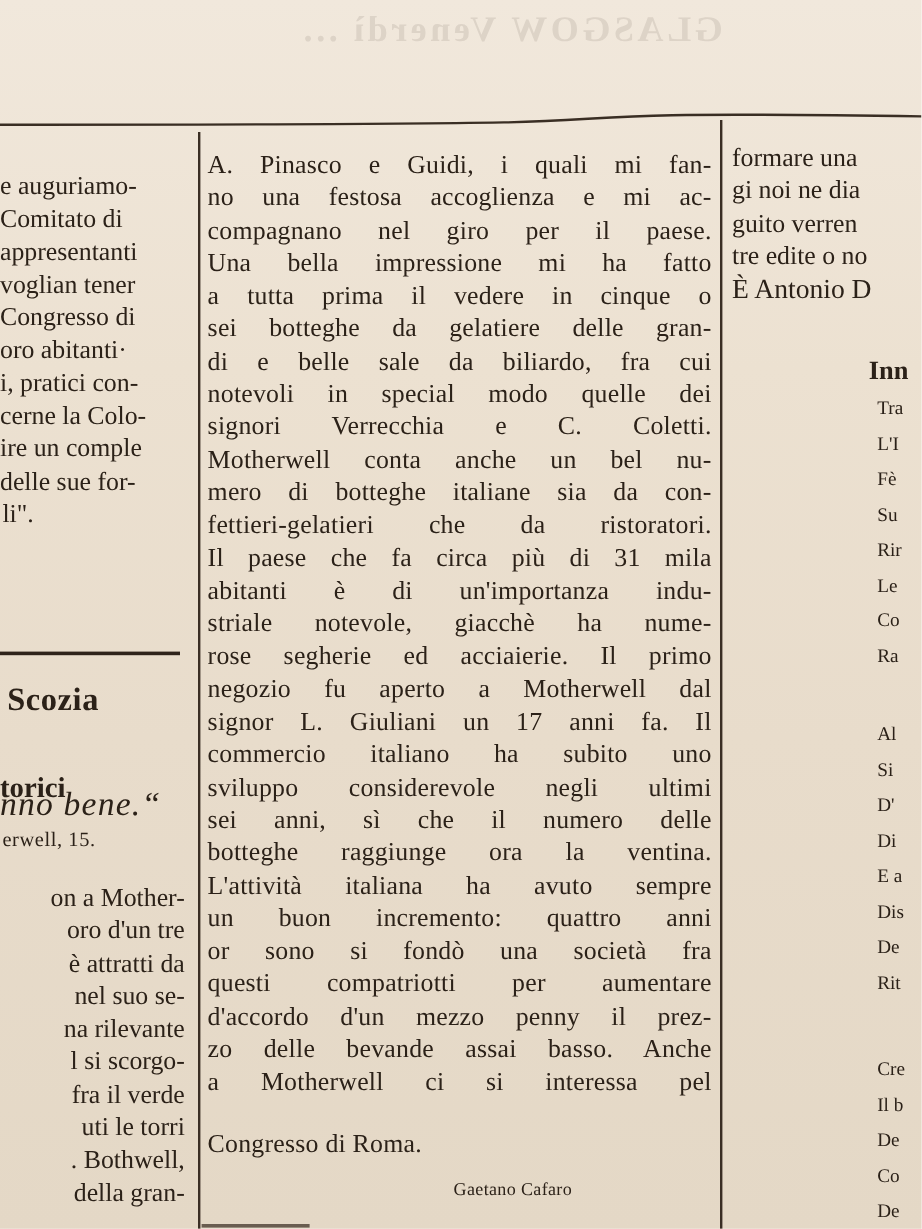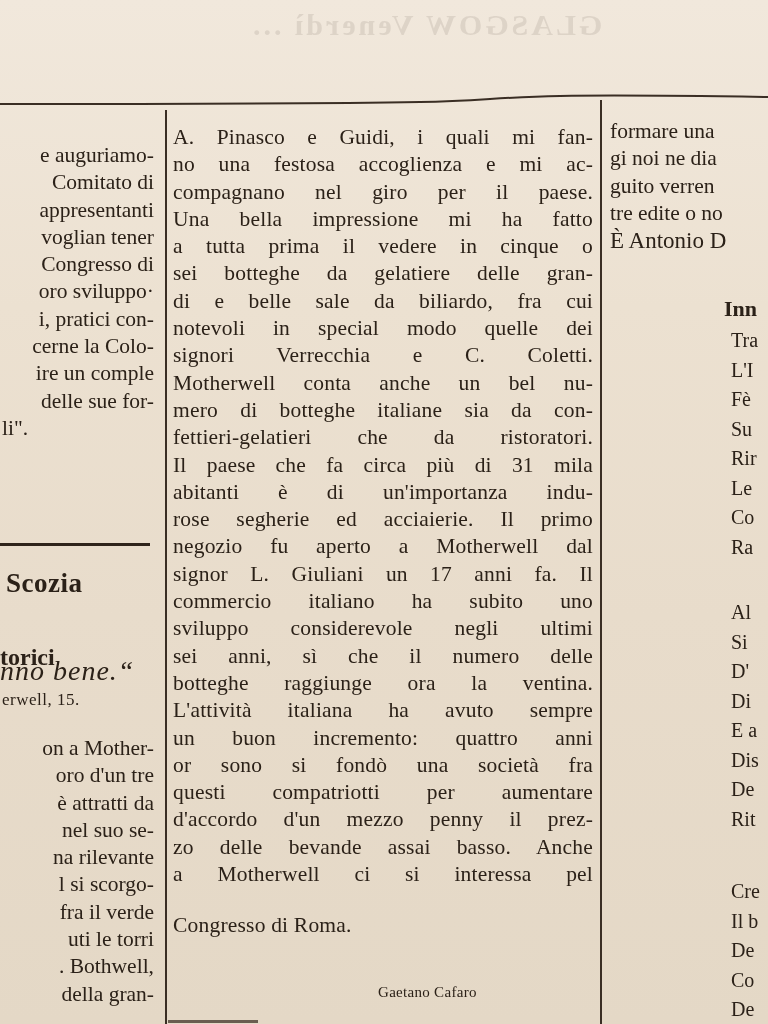--- a/index.html
+++ b/index.html
@@ -23,21 +23,21 @@
       position: absolute; width: 1.5px; background: #3a2e24;
     }
     .rule-a { left: 165px; top: 110px; height: 914px; }
     .rule-b { left: 600px; top: 100px; height: 924px; }
     .col {
       position: absolute; font-size: 21.5px; line-height: 27.3px;
     }
     .col .line { white-space: nowrap; display: block; }
     .col-left { left: 0; width: 160px; overflow: hidden; }
     .left-top { top: 142px; right: 0; left: 0; }
-    .left-top .line { text-align: right; padding-right: 6px; }
+    .left-top .line { padding-right: 6px; }
     .left-sep {
       position: absolute; left: 0; top: 543px; width: 150px; height: 3px; background: #2f241b;
     }
     .heading-scozia {
       position: absolute; left: 6px; top: 568px; font-size: 27px; font-weight: bold; letter-spacing: 0.5px;
     }
     .heading-storici {
       position: absolute; left: 0; top: 644px; font-size: 24px; font-weight: bold;
     }
     .italic-line {
@@ -54,21 +54,21 @@
     .signature {
       position: absolute; left: 378px; top: 984px; font-size: 15px; letter-spacing: 0.3px;
     }
     .mid-bottom-rule {
       position: absolute; left: 168px; top: 1020px; width: 90px; height: 3px; background: #6a5d50;
     }
     .col-right { left: 610px; top: 118px; width: 160px; overflow: hidden; }
     .heading-inn {
       position: absolute; left: 724px; top: 296px; font-size: 22px; font-weight: bold; white-space: nowrap;
     }
-    .right-list { position: absolute; left: 731px; font-size: 20px; line-height: 29.5px; }
+    .right-list { position: absolute; left: 731px; font-size: 16px; line-height: 29.5px; }
     .right-list .line { display: block; white-space: nowrap; }
     .rl-1 { top: 326px; }
     .rl-2 { top: 598px; }
     .rl-3 { top: 877px; }
   </style>
 </head>
 <body>
 
 <div class="bleed">GLASGOW Venerdì ...</div>
 
@@ -78,21 +78,21 @@
 
 <div class="col-rule rule-a"></div>
 <div class="col-rule rule-b"></div>
 
 <div class="col col-left left-top">
   <span class="line">e auguriamo-</span>
   <span class="line">Comitato di</span>
   <span class="line">appresentanti</span>
   <span class="line">voglian tener</span>
   <span class="line">Congresso di</span>
-  <span class="line">oro sviluppo·</span>
+  <span class="line">oro abitanti·</span>
   <span class="line">i, pratici con-</span>
   <span class="line">cerne la Colo-</span>
   <span class="line">ire un comple</span>
   <span class="line">delle sue for-</span>
   <span class="line" style="text-align:left;padding-left:2px">li".</span>
 </div>
 
 <div class="left-sep"></div>
 <div class="heading-scozia">Scozia</div>
 <div class="heading-storici">torici</div>
@@ -120,20 +120,21 @@
   <span class="line">a tutta prima il vedere in cinque o</span>
   <span class="line">sei botteghe da gelatiere delle gran-</span>
   <span class="line">di e belle sale da biliardo, fra cui</span>
   <span class="line">notevoli in special modo quelle dei</span>
   <span class="line">signori Verrecchia e C. Coletti.</span>
   <span class="line">Motherwell conta anche un bel nu-</span>
   <span class="line">mero di botteghe italiane sia da con-</span>
   <span class="line">fettieri-gelatieri che da ristoratori.</span>
   <span class="line">Il paese che fa circa più di 31 mila</span>
   <span class="line">abitanti è di un'importanza indu-</span>
+  <span class="line">striale notevole, giacchè ha nume-</span>
   <span class="line">rose segherie ed acciaierie. Il primo</span>
   <span class="line">negozio fu aperto a Motherwell dal</span>
   <span class="line">signor L. Giuliani un 17 anni fa. Il</span>
   <span class="line">commercio italiano ha subito uno</span>
   <span class="line">sviluppo considerevole negli ultimi</span>
   <span class="line">sei anni, sì che il numero delle</span>
   <span class="line">botteghe raggiunge ora la ventina.</span>
   <span class="line">L'attività italiana ha avuto sempre</span>
   <span class="line">un buon incremento: quattro anni</span>
   <span class="line">or sono si fondò una società fra</span>

